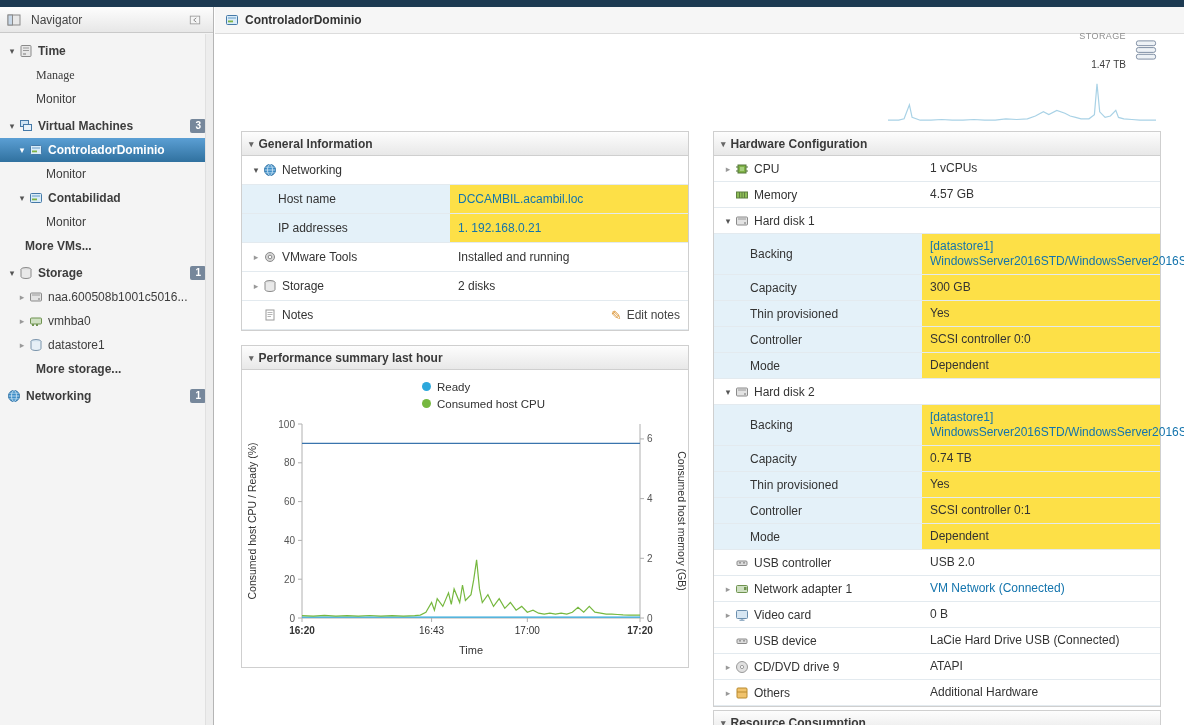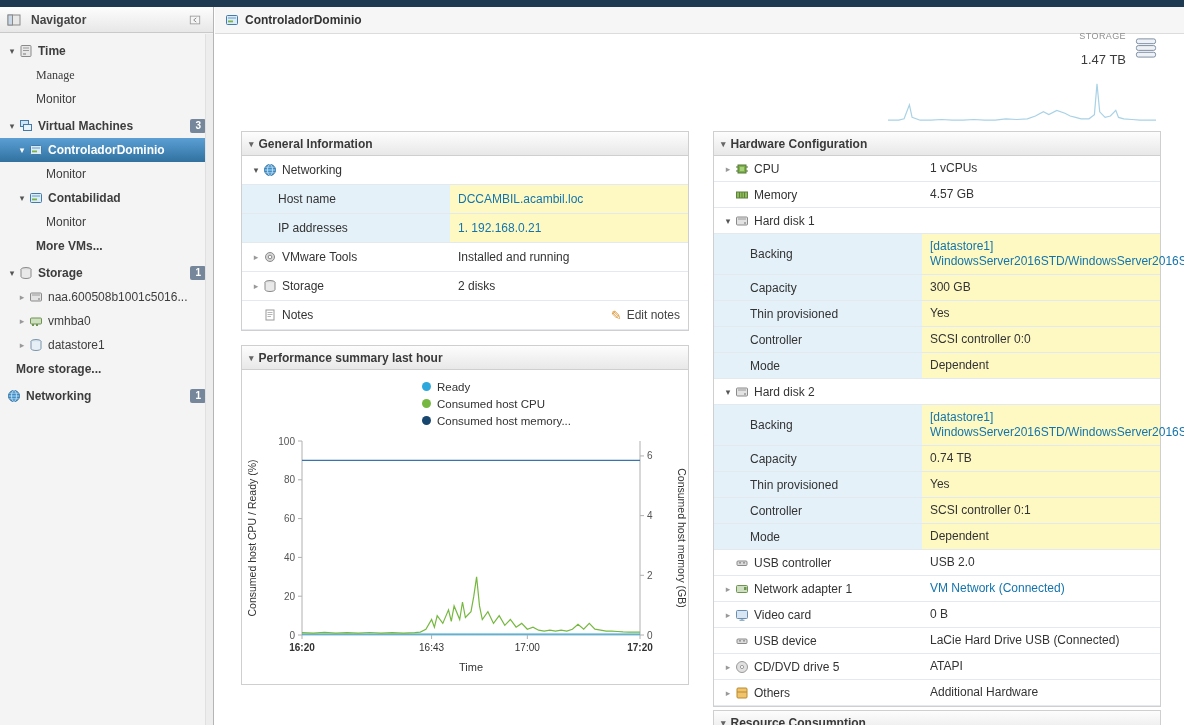--- a/index.html
+++ b/index.html
@@ -4,21 +4,21 @@
 <style>
   *{box-sizing:border-box}
   html,body{margin:0;padding:0;width:1184px;height:725px;overflow:hidden;background:#fff;
     font-family:"Liberation Sans",sans-serif;font-size:12px;color:#333}
   .topbar{position:absolute;left:0;top:0;width:1184px;height:7px;background:#1d3a52}
 
   
   .sidebar{position:absolute;left:0;top:7px;width:214px;bottom:0;background:#f4f4f4;border-right:1px solid #b5b5b5}
   .nav-header{height:26px;display:flex;align-items:center;padding:0 6px;
     background:linear-gradient(#fdfdfd,#e7e7e7);border-bottom:1px solid #c9c9c9}
-  .nav-title{font-weight:bold;color:#444;margin-left:5px;flex:1}
+  .nav-title{font-weight:normal;color:#444;margin-left:5px;flex:1}
   .nav-tree{padding-top:3px}
   .nav-row{height:24px;display:flex;align-items:center;cursor:pointer;white-space:nowrap}
   .nav-row.group{margin-top:3px}
   .nav-row.bold .nav-label{font-weight:bold}
   .nav-row.selected{background:linear-gradient(#5b9fd4,#30719f)}
   .nav-row.selected .nav-label{color:#fff}
   .nav-row.selected .twisty{color:#fff}
   .twisty{width:12px;display:inline-block;text-align:center;font-size:9px;color:#555;flex:none}
   .twisty.closed{color:#999}
   .icon{display:inline-flex;width:16px;height:14px;align-items:center;justify-content:center;flex:none;margin-right:4px}
@@ -28,35 +28,35 @@
   .sidebar-scroll{position:absolute;right:0;top:27px;bottom:0;width:8px;background:#ededed;border-left:1px solid #e0e0e0}
 
   
   .main{position:absolute;left:215px;top:7px;right:0;bottom:0;background:#fff;overflow:hidden}
   .main-header{height:27px;background:#f6f6f6;border-bottom:1px solid #dcdcdc;display:flex;align-items:center;
     padding-left:9px;font-weight:bold;color:#333}
   .main-header .icon{margin-right:5px}
   .storage-widget{position:absolute;top:24px;right:26px;display:flex;align-items:center;gap:8px}
   .sw-text{text-align:right}
   .sw-label{font-size:9px;color:#8f8f8f;letter-spacing:.4px}
-  .sw-value{font-size:13px;color:#3c3c3c;margin-top:11px}
+  .sw-value{font-size:10px;color:#3c3c3c;margin-top:18px}
   .sparkline{position:absolute;top:70px;right:28px;width:268px;height:48px}
 
   .panel{position:absolute;width:448px;border:1px solid #cfcfcf;background:#fff}
   .panel-header{height:24px;display:flex;align-items:center;padding:0 7px;
     background:linear-gradient(#fdfdfd,#e8e8e8);border-bottom:1px solid #cfcfcf;font-weight:bold;color:#3a3a3a}
   .ph-twisty{font-size:9px;color:#666;margin-right:5px}
   .panel.gi{left:26px;top:124px}
   .panel.perf{left:26px;top:338px}
   .panel.hw{left:498px;top:124px}
   .panel.res{left:498px;top:703px;height:40px;overflow:hidden}
 
   .trow{display:flex;border-bottom:1px solid #e3eaef;min-height:26px}
   .trow.gi-row{min-height:29px}
-  .trow.child{background:#fef9c3}
+  .trow.child{background:#fde047}
   .trow.child .tlabel{background:#e4f1f9}
   .tlabel{width:208px;display:flex;align-items:center;padding-left:8px;flex:none}
   .trow.child .tlabel{padding-left:36px}
   .lab-text{color:#333}
   .tvalue{flex:1;padding:5px 8px;display:flex;align-items:center;line-height:15px}
   .tvalue.link{color:#1374ad}
   .tvalue.action-cell{justify-content:flex-end}
   .action{display:inline-flex;align-items:center;gap:5px;color:#444;cursor:pointer}
   .pencil{color:#d98f2b;font-size:13px}
 
@@ -137,21 +137,21 @@
             <rect x="1.5" y="2.5" width="11" height="9" rx="1" fill="#d9ecf8" stroke="#4579a8"></rect>
             <rect x="3" y="4" width="8" height="2" fill="#9fc3e0"></rect>
             <rect x="3" y="7.5" width="5" height="1.8" fill="#7fb245"></rect>
           </svg>
         </span>
         <span class="nav-label">Contabilidad</span>
       </div>
       <div class="nav-row" style="padding-left: 46px;">
         <span class="nav-label">Monitor</span>
       </div>
-      <div class="nav-row bold" style="padding-left: 36px; text-align: center;">
+      <div class="nav-row bold" style="padding-left: 25px; text-align: center;">
         <span class="nav-label">More VMs...</span>
       </div>
       <div class="nav-row bold group" style="padding-left: 6px;">
         <span class="twisty">▾</span>
         <span class="icon">
           <svg width="14" height="14" viewBox="0 0 14 14">
             <ellipse cx="7" cy="3.5" rx="5" ry="2" fill="#dcdcdc" stroke="#8a8a8a"></ellipse>
             <path d="M2 3.5v7c0 1.1 2.2 2 5 2s5-.9 5-2v-7" fill="#e9e9e9" stroke="#8a8a8a"></path>
           </svg>
         </span>
@@ -183,21 +183,21 @@
       <div class="nav-row" style="padding-left: 16px;">
         <span class="twisty closed">▸</span>
         <span class="icon">
           <svg width="14" height="14" viewBox="0 0 14 14">
             <ellipse cx="7" cy="3.5" rx="5" ry="2" fill="#d4e4f0" stroke="#7a94ab"></ellipse>
             <path d="M2 3.5v7c0 1.1 2.2 2 5 2s5-.9 5-2v-7" fill="#e6eff6" stroke="#7a94ab"></path>
           </svg>
         </span>
         <span class="nav-label">datastore1</span>
       </div>
-      <div class="nav-row bold" style="padding-left: 16px;">
+      <div class="nav-row bold" style="padding-left: 36px;">
         <span class="nav-label">More storage...</span>
       </div>
       <div class="nav-row bold group" style="padding-left: 6px;">
         <span class="icon">
           <svg width="14" height="14" viewBox="0 0 14 14">
             <circle cx="7" cy="7" r="5.5" fill="#3e8ec8" stroke="#2a6ea3"></circle>
             <ellipse cx="7" cy="7" rx="2.5" ry="5.5" fill="none" stroke="#cfe6f5" stroke-width="0.8"></ellipse>
             <line x1="1.5" y1="7" x2="12.5" y2="7" stroke="#cfe6f5" stroke-width="0.8"></line>
             <line x1="2.3" y1="4.2" x2="11.7" y2="4.2" stroke="#cfe6f5" stroke-width="0.7"></line>
             <line x1="2.3" y1="9.8" x2="11.7" y2="9.8" stroke="#cfe6f5" stroke-width="0.7"></line>
@@ -331,24 +331,20 @@
     </div>
     <div class="panel-body">
       <div class="legend" id="perf-legend">
           <div class="legend-row">
             <span class="legend-dot" style="background: rgb(45, 168, 220);"></span>
             <span>Ready</span>
           </div>
           <div class="legend-row">
             <span class="legend-dot" style="background: rgb(118, 184, 63);"></span>
             <span>Consumed host CPU</span>
-          </div>
-          <div class="legend-row">
-            <span class="legend-dot" style="background: rgb(23, 70, 110);"></span>
-            <span>Consumed host memory...</span>
           </div>
         </div>
       <div id="perf-chart"><svg width="446" height="248" font-family="Liberation Sans, sans-serif">
             <line x1="60" y1="8" x2="60" y2="202" stroke="#b0b0b0"></line>
             <line x1="398" y1="8" x2="398" y2="202" stroke="#b0b0b0"></line>
             <line x1="60" y1="202" x2="398" y2="202" stroke="#b0b0b0"></line>
             <line x1="56" y1="202" x2="60" y2="202" stroke="#b0b0b0"></line>
             <text x="53" y="205.5" font-size="10" fill="#555" text-anchor="end">0</text>
             <line x1="56" y1="163.2" x2="60" y2="163.2" stroke="#b0b0b0"></line>
             <text x="53" y="166.7" font-size="10" fill="#555" text-anchor="end">20</text>
@@ -569,21 +565,21 @@
         </div>
         <div class="trow">
           <div class="tlabel">
             <span class="twisty closed">▸</span>
             <span class="icon">
               <svg width="14" height="14" viewBox="0 0 14 14">
                 <circle cx="7" cy="7" r="5.5" fill="#e0e0e0" stroke="#9a9a9a"></circle>
                 <circle cx="7" cy="7" r="1.6" fill="#fff" stroke="#9a9a9a"></circle>
               </svg>
             </span>
-            <span class="lab-text">CD/DVD drive 5</span>
+            <span class="lab-text">CD/DVD drive 9</span>
           </div>
           <div class="tvalue">ATAPI</div>
         </div>
         <div class="trow">
           <div class="tlabel">
             <span class="twisty closed">▸</span>
             <span class="icon">
               <svg width="14" height="14" viewBox="0 0 14 14">
                 <rect x="2" y="2" width="10" height="10" rx="1" fill="#f0c36d" stroke="#b98a2f"></rect>
                 <line x1="2" y1="6" x2="12" y2="6" stroke="#b98a2f"></line>

